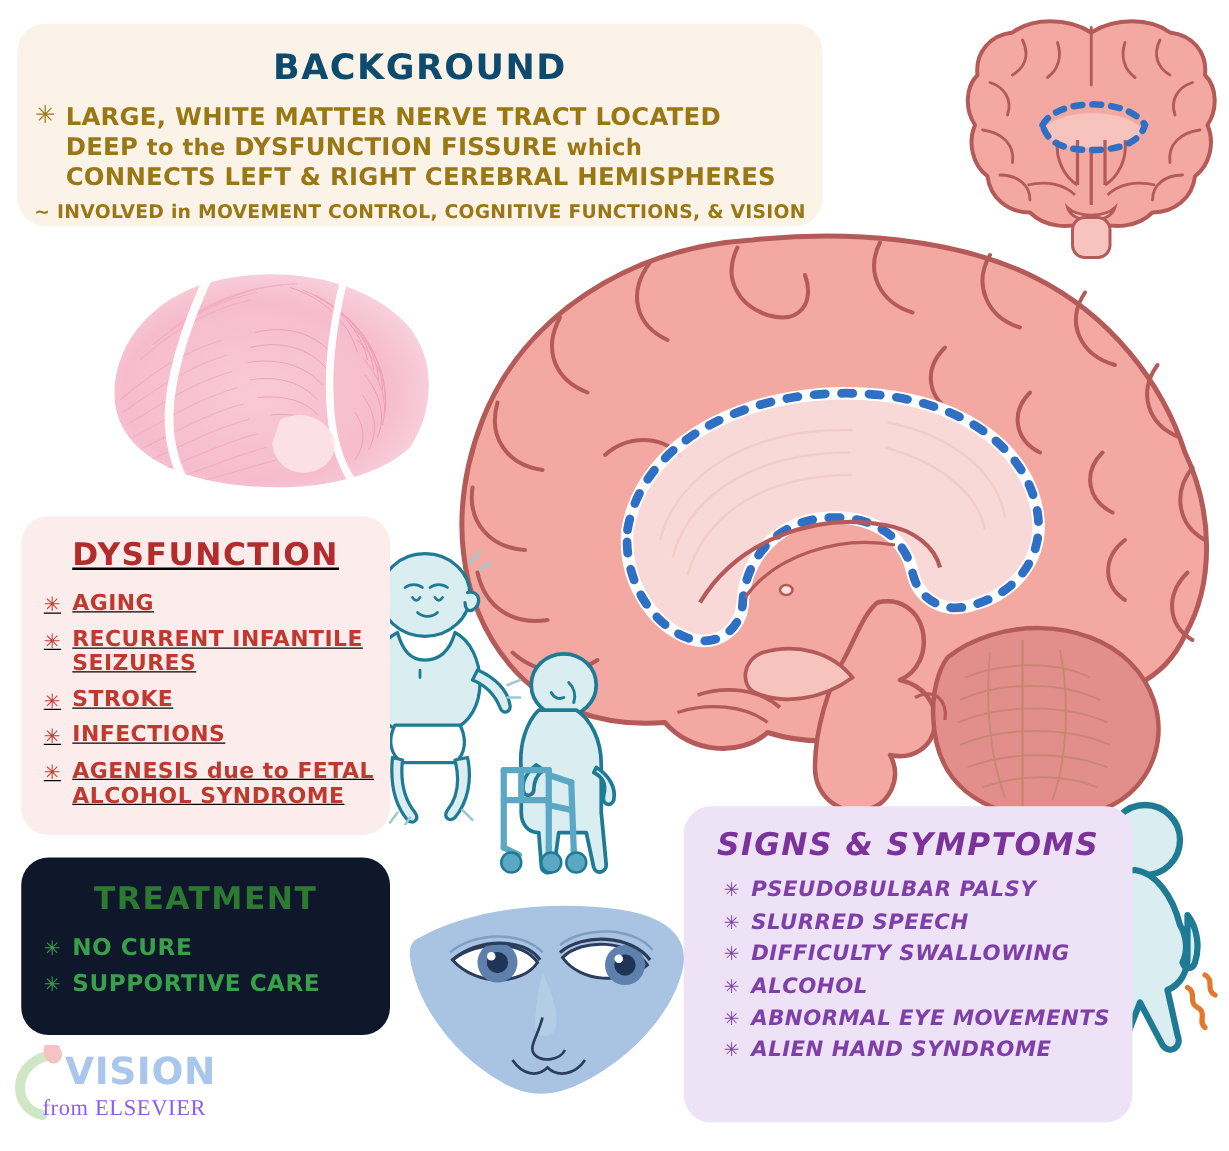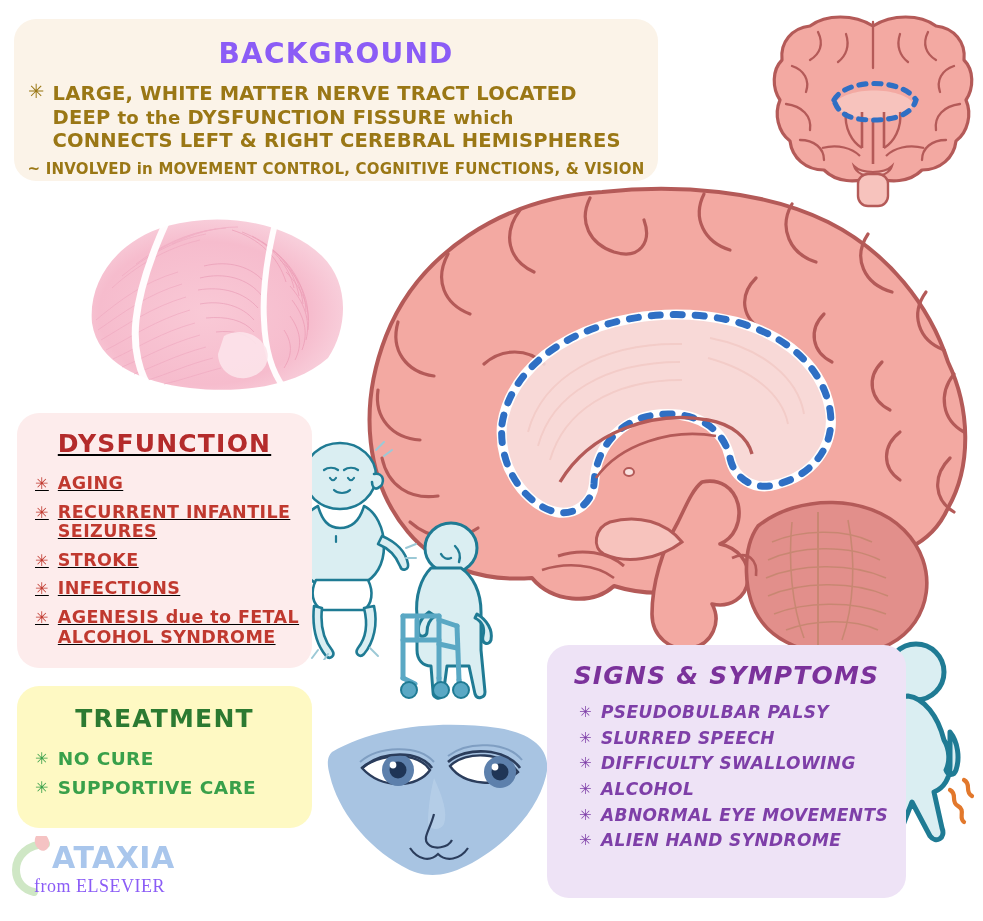--- a/index.html
+++ b/index.html
@@ -23,21 +23,21 @@
     font-weight:bold;letter-spacing:.4px;
   }
   .star{flex:0 0 auto;line-height:1;}
 
   
   #panel-background{
     left:14px;top:19px;width:644px;height:162px;
     background:#fbf3e8;
   }
   #panel-background .panel-title{
-    color:#8b5cf6;font-size:28px;margin-top:18px;
+    color:#0c4a6e;font-size:28px;margin-top:18px;
   }
   #panel-background .bg-main{
     margin:12px 22px 0 14px;display:flex;gap:8px;align-items:flex-start;
     color:#9a7715;font-size:19.5px;font-weight:bold;line-height:1.21;letter-spacing:.2px;
   }
   #panel-background .bg-sub{
     margin:7px 0 0 0;text-align:center;
     color:#9a7715;font-size:15px;font-weight:bold;letter-spacing:.2px;
   }
   .lc{text-transform:none;font-size:.93em;}
@@ -51,21 +51,21 @@
   #panel-dysfunction .panel-title{
     color:#b42b2b;font-size:25px;margin-top:16px;
   }
   #panel-dysfunction .bullets{margin:16px 0 0 18px;color:#c0392f;font-size:17.5px;}
   #panel-dysfunction .bullets li{margin-bottom:9px;line-height:1.12;}
   #panel-dysfunction .star{color:#c0392f;font-size:16px;padding-top:2px;}
 
   
   #panel-treatment{
     left:17px;top:686px;width:295px;height:142px;
-    background:#fef9c3;
+    background:#0f172a;
   }
   #panel-treatment .panel-title{
     color:#2c7a31;font-size:25px;margin-top:18px;
   }
   #panel-treatment .bullets{margin:16px 0 0 18px;color:#39a04a;font-size:18.5px;}
   #panel-treatment .bullets li{margin-bottom:8px;line-height:1.12;}
   #panel-treatment .star{color:#39a04a;font-size:16px;padding-top:2px;}
 
   
   #panel-signs{
@@ -478,17 +478,17 @@
           <span>ALIEN HAND SYNDROME</span>
         </li>
     </ul>
   </div>
 
   <div id="osmosis-logo">
     <svg width="70" height="60" viewBox="0 0 70 60" style="position:absolute;left:0;top:0;">
       <path d="M34 8 C16 8 4 20 4 34 C4 46 12 54 22 56" fill="none" stroke="#cfe7c5" stroke-width="8" stroke-linecap="round"></path>
       <ellipse cx="30" cy="6" rx="7" ry="9" fill="#f5c3c3" transform="rotate(-18 30 6)"></ellipse>
     </svg>
-    <div class="logo-word">ATAXIA</div>
+    <div class="logo-word">VISION</div>
     <div class="logo-sub">from ELSEVIER</div>
   </div>
 
 </div>
 
 </body></html>

